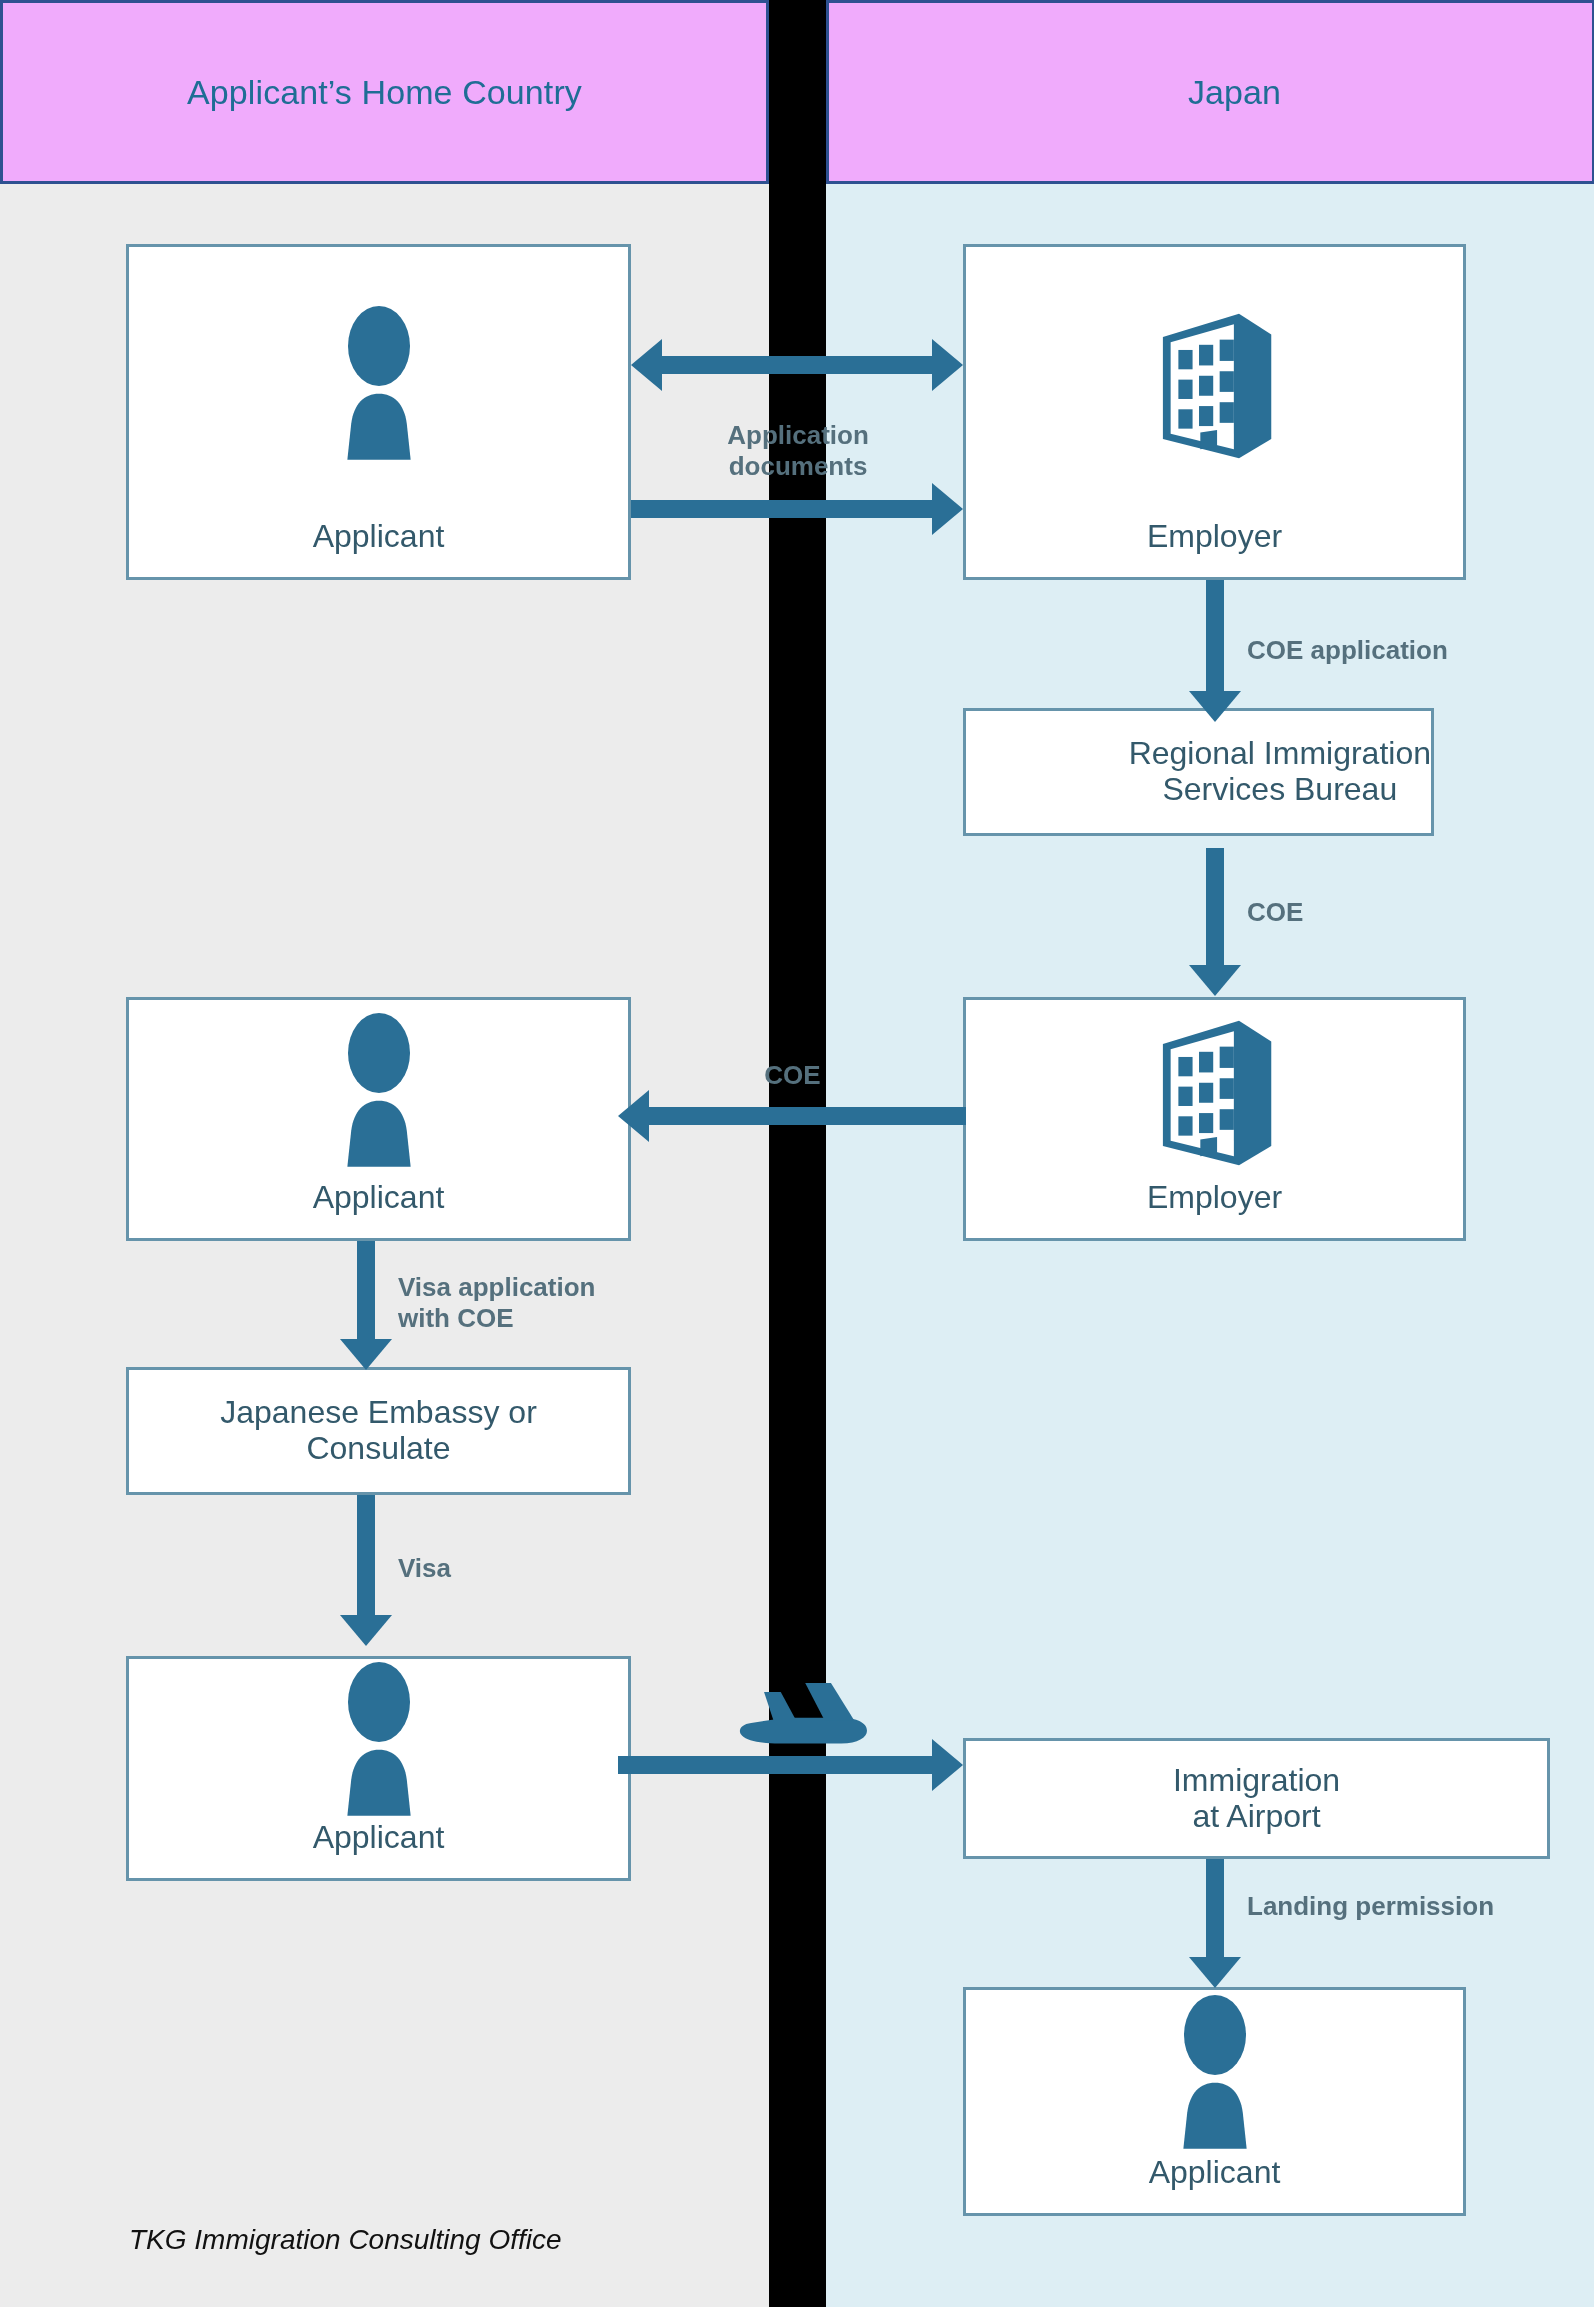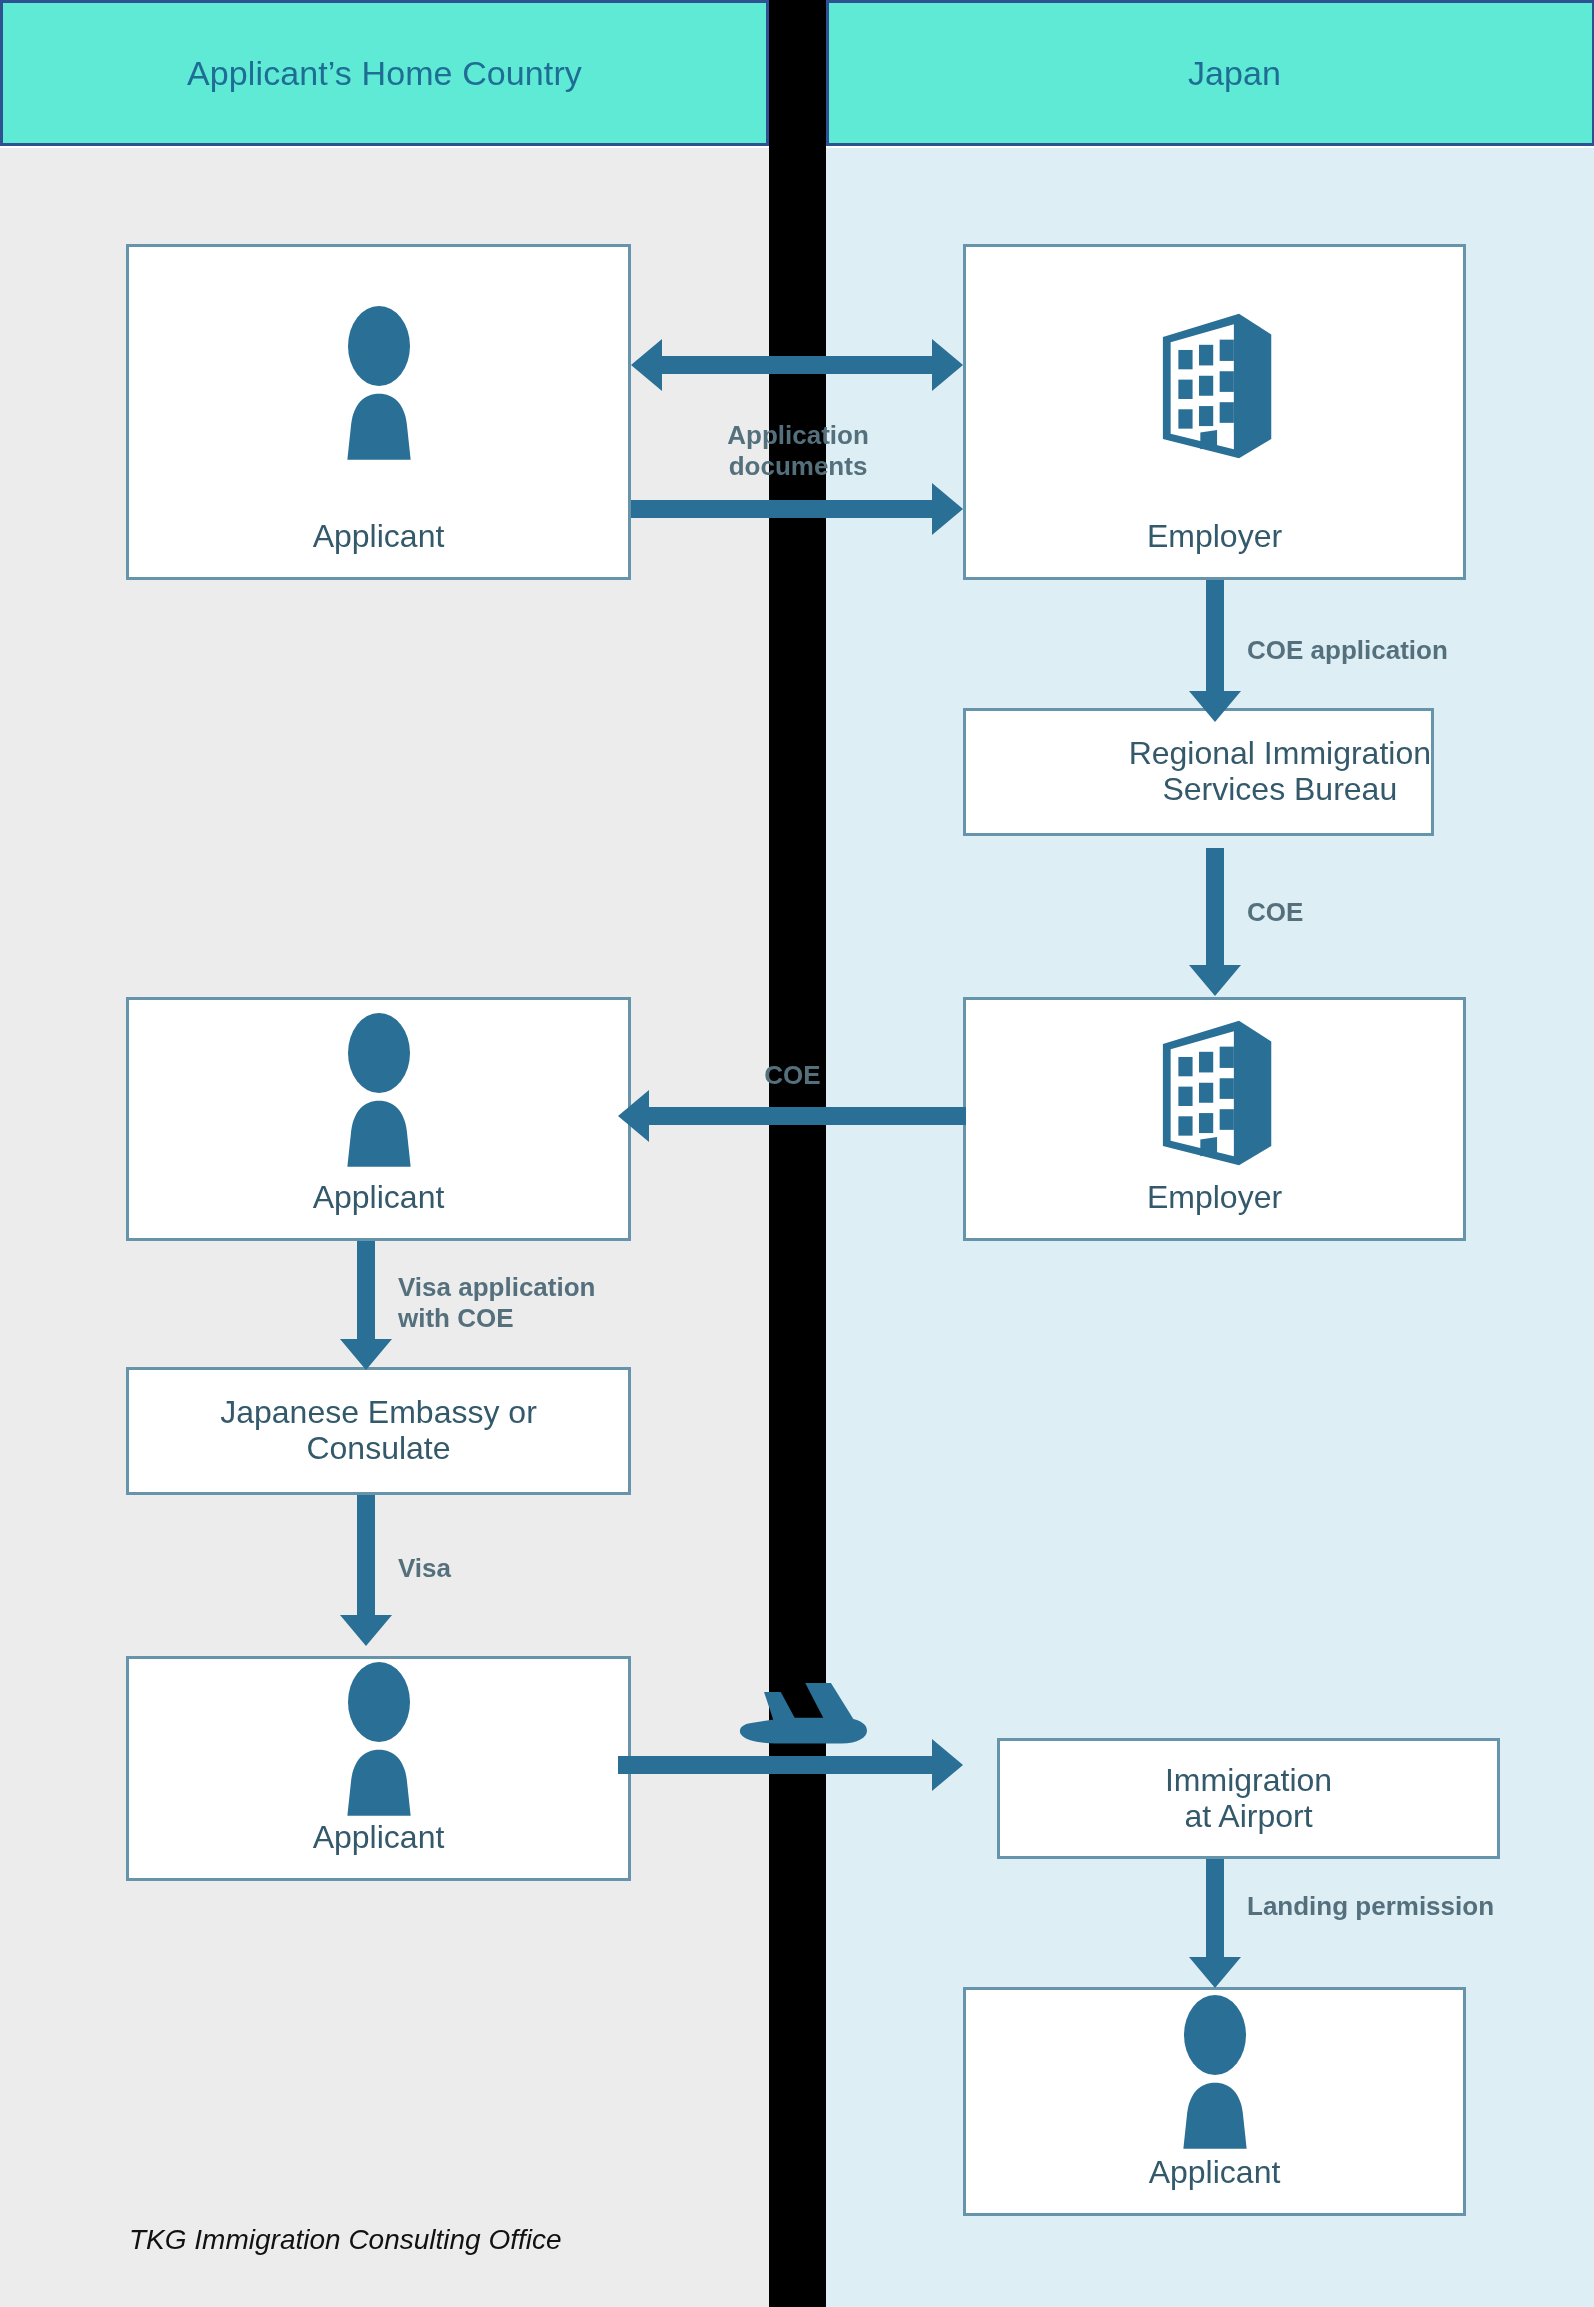--- a/index.html
+++ b/index.html
@@ -22,22 +22,22 @@
     position:absolute; left:826px; top:148px; width:769px; height:2159px;
     background:#ddeef4;
   }
   .divider{
     position:absolute; left:769px; top:0; width:57px; height:2307px;
     background:#000000;
   }
 
   
   .hdr{
-    position:absolute; top:0; height:146px;
-    background:#5eead4;
+    position:absolute; top:0; height:184px;
+    background:#f0abfc;
     border:3.2px solid #2e5191;
     box-sizing:border-box;
     display:flex; align-items:center; justify-content:center;
   }
   .hdr-left{ left:0; width:769px; }
   .hdr-right{ left:826px; width:769px;padding-left:48px; }
   .hdr span{
     color:#1f6d95;
     font-size:34px;
     letter-spacing:0.1px;
@@ -263,21 +263,21 @@
   <div class="plane-icon" style="left:728px; top:1675px;">
     <svg class="plane" viewBox="0 0 230 170" aria-hidden="true">
       <g fill="#2a6f96">
         <path d="M36 74 C20 76 14 86 22 94 C30 102 52 106 80 106 L176 106 C202 106 216 96 216 86 C216 74 200 66 176 66 L90 66 Z"></path>
         <path d="M56 26 L82 26 L108 74 L72 74 Z"></path>
         <path d="M120 12 L160 12 L196 70 L150 70 Z"></path>
       </g>
     </svg>
   </div>
 
-  <div class="node center-text" style="left:963px; top:1738px; width:503px; height:121px;margin-left:34px;">
+  <div class="node center-text" style="left:963px; top:1738px; width:587px; height:121px;">
     <div class="caption">Immigration
 at Airport</div>
   </div>
 
   <div class="arrow" style="left:1189px; top:1859px; width:52px; height:129px;">
     <div class="shaft-v" style="left:17px; top:0; width:18px; height:98px;"></div>
     <div class="head head-d" style="left:0; bottom:0;"></div>
   </div>
   <div class="alabel l" style="left:1247px; top:1891px; width:399px;">Landing permission</div>
 

